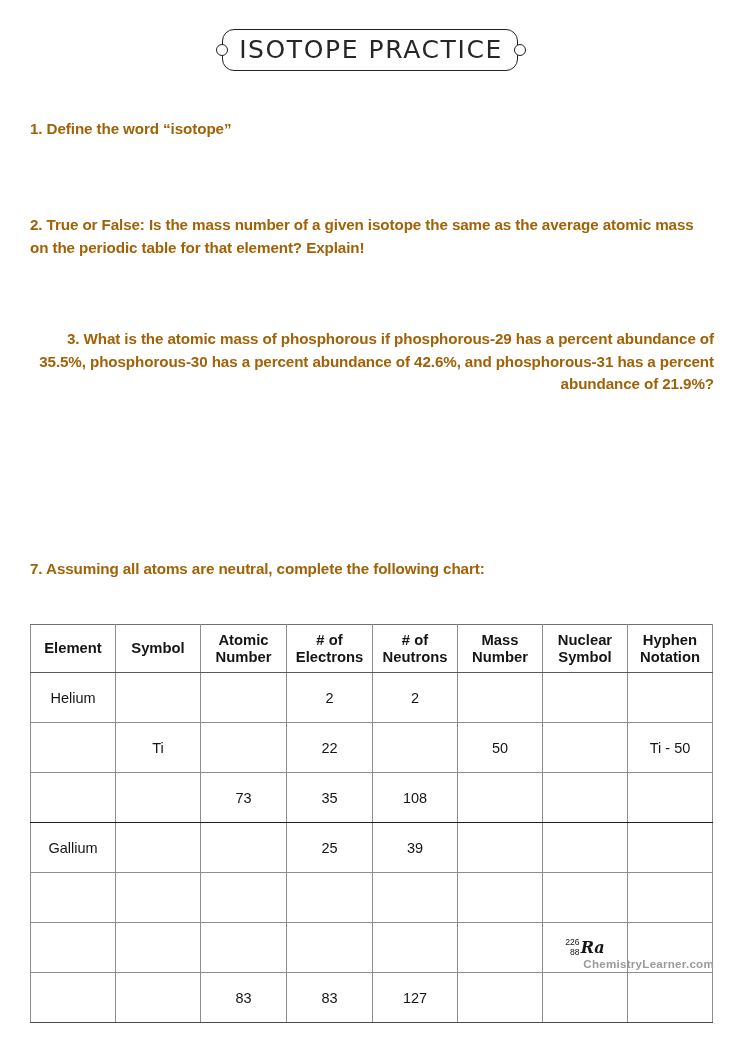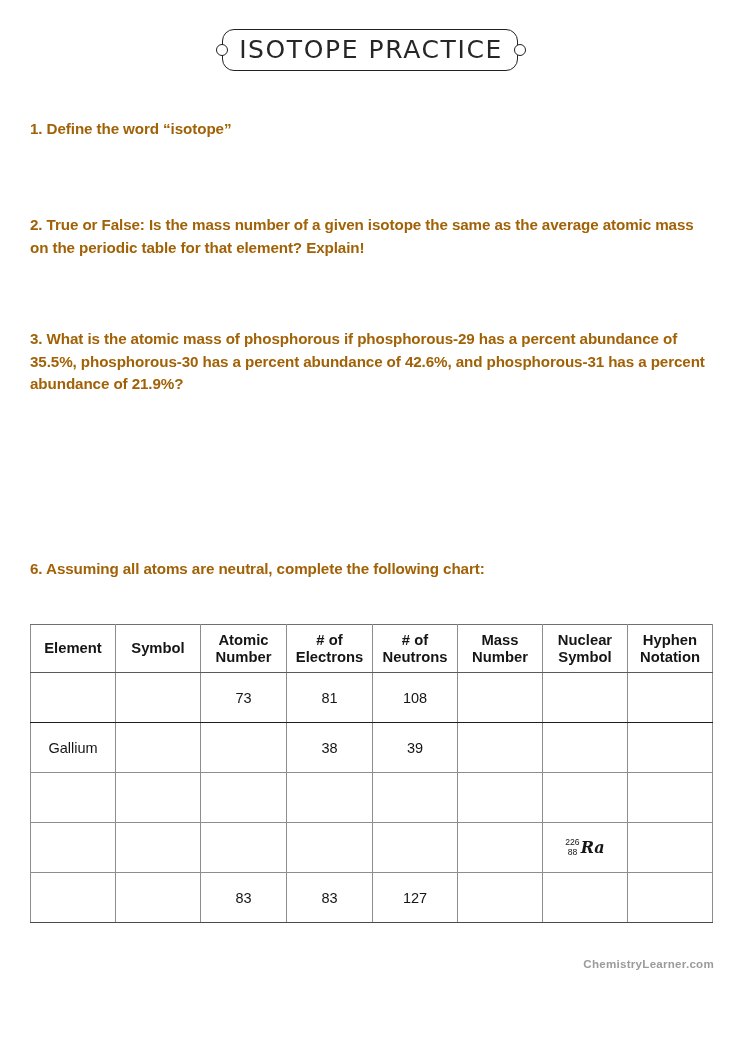--- a/index.html
+++ b/index.html
@@ -75,21 +75,21 @@
     left: 30px;
     width: 684px;
     font-size: 15.2px;
     line-height: 1.48;
     font-weight: 600;
     color: #a16207;
     letter-spacing: -0.1px;
   }
   .q1 { top: 118px; }
   .q2 { top: 214px; }
-  .q3 { top: 328px; }
+  .q3 { top: 328px; text-align: right; }
   .q4 { top: 558px; }
 
   
   .chart {
     position: absolute;
     left: 30px;
     top: 624px;
     width: 682px;
     border-collapse: collapse;
     table-layout: fixed;
@@ -136,20 +136,21 @@
     display: inline-block;
     font-family: "DejaVu Serif", serif;
     font-style: italic;
     font-size: 16px;
     line-height: 1;
     white-space: nowrap;
   }
   .nuclide .numbers {
     display: inline-block;
     vertical-align: middle;
+    text-align: right;
     font-family: "Liberation Sans", sans-serif;
     font-style: normal;
     font-size: 8.6px;
     line-height: 1.16;
     margin-right: 1px;
   }
   .nuclide .numbers span { display: block; }
   .nuclide .sym {
     vertical-align: middle;
     font-weight: bold;
@@ -175,21 +176,21 @@
     <div class="banner-plate"></div>
     <div class="banner-dot left"></div>
     <div class="banner-dot right"></div>
     <div class="banner-title">ISOTOPE PRACTICE</div>
   </div>
 </div>
 
 <div class="question q1">1. Define the word “isotope”</div>
 <div class="question q2">2. True or False: Is the mass number of a given isotope the same as the average atomic mass on the periodic table for that element? Explain!</div>
 <div class="question q3">3. What is the atomic mass of phosphorous if phosphorous-29 has a percent abundance of 35.5%, phosphorous-30 has a percent abundance of 42.6%, and phosphorous-31 has a percent abundance of 21.9%?</div>
-<div class="question q4">6. Assuming all atoms are neutral, complete the following chart:</div>
+<div class="question q4">7. Assuming all atoms are neutral, complete the following chart:</div>
 
 <table class="chart">
   <colgroup>
     <col class="col-element">
       <col class="col-symbol">
       <col class="col-atomic">
       <col class="col-elec">
     <col class="col-neut">
       <col class="col-mass">
       <col class="col-nuc">
@@ -223,35 +224,55 @@
           <div>Nuclear</div>
           <div>Symbol</div>
         </th>
       <th>
           <div>Hyphen</div>
           <div>Notation</div>
         </th>
     </tr>
   </thead>
   <tbody>
+      <tr>
+        <td>Helium</td>
+        <td></td>
+        <td></td>
+        <td>2</td>
+        <td>2</td>
+        <td></td>
+        <td></td>
+        <td></td>
+      </tr>
+      <tr>
+        <td></td>
+        <td>Ti</td>
+        <td></td>
+        <td>22</td>
+        <td></td>
+        <td>50</td>
+        <td></td>
+        <td>Ti - 50</td>
+      </tr>
       <tr class="thick-bottom">
         <td></td>
         <td></td>
         <td>73</td>
-        <td>81</td>
+        <td>35</td>
         <td>108</td>
         <td></td>
         <td></td>
         <td></td>
       </tr>
       <tr>
         <td>Gallium</td>
         <td></td>
         <td></td>
-        <td>38</td>
+        <td>25</td>
         <td>39</td>
         <td></td>
         <td></td>
         <td></td>
       </tr>
       <tr>
         <td></td>
         <td></td>
         <td></td>
         <td></td>

